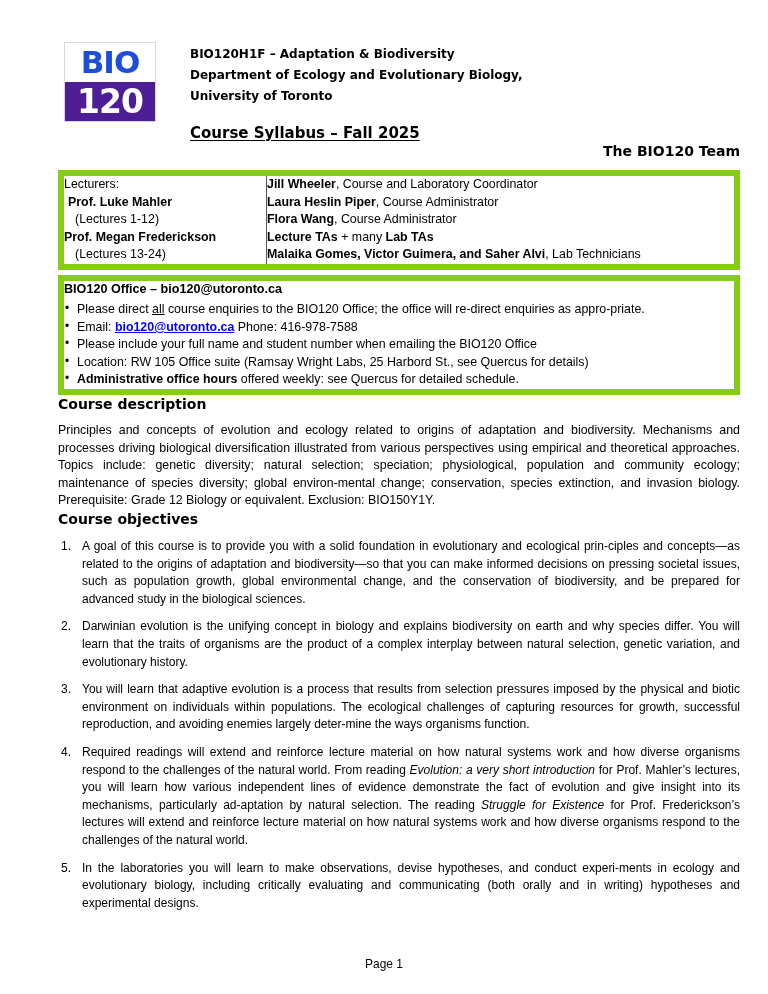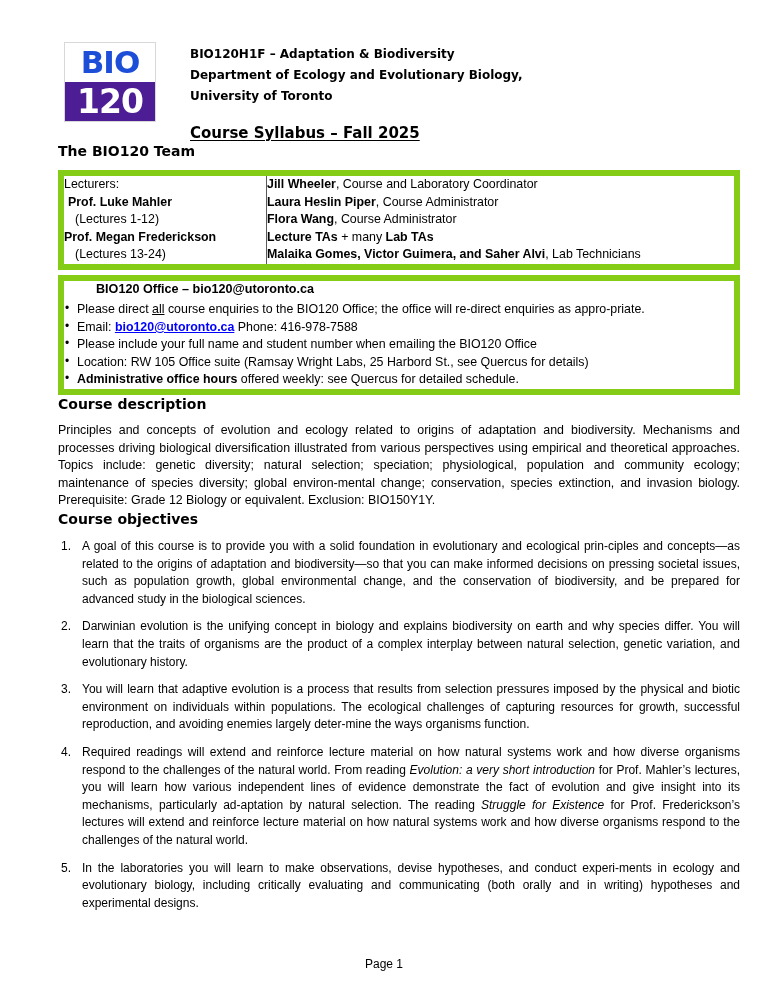--- a/index.html
+++ b/index.html
@@ -87,21 +87,21 @@
 
   
   h2.section-heading {
     font-size: 14px;
     font-weight: bold;
     margin: 0;
     padding: 0;
     line-height: 18px;
     font-family: "DejaVu Sans", sans-serif;
   }
-  .h-team { margin-top: 23px; }
+  .h-team { margin-top: 23px; text-align: right; }
   .h-desc { margin-top: 24px; }
   .h-obj  { margin-top: 22px; }
 
   
   .info-table {
     width: 682px;
     border: 6px solid #84cc16;
     border-collapse: collapse;
     box-sizing: border-box;
     font-family: "Liberation Sans", sans-serif;
@@ -134,21 +134,20 @@
     line-height: 17.6px;
   }
   .ind1 { padding-left: 4px; }
   .ind2 { padding-left: 11px; }
   b { font-weight: bold; margin-top: 48px; }
 
   .office-title {
     font-weight: bold;
     font-size: 12.6px;
     margin-bottom: 3px;
-    margin-left: 32px;
   }
   ul.office-list {
     list-style: none;
     margin: 0;
     padding: 0;
   }
   ul.office-list > li {
     position: relative;
     padding-left: 13px;
     margin-bottom: 0px;

